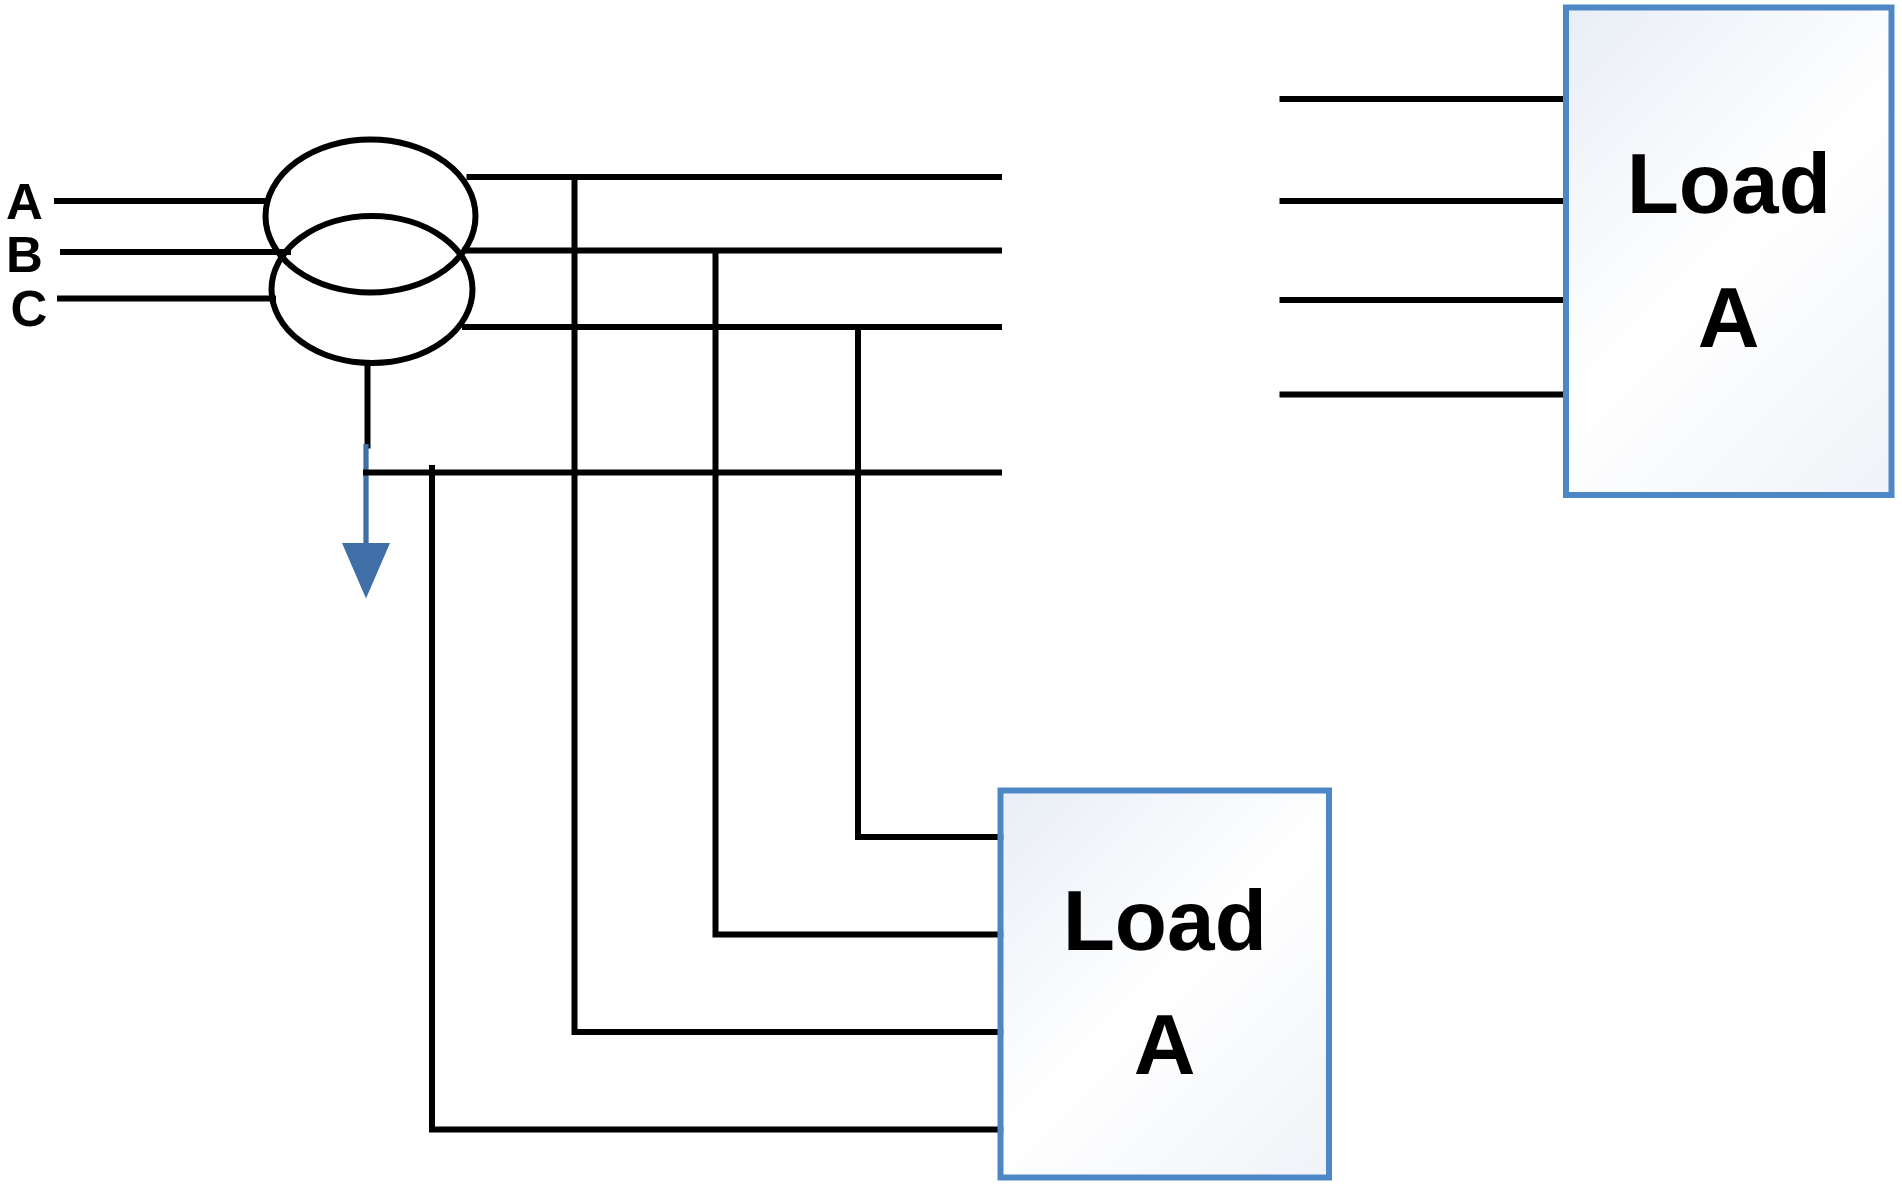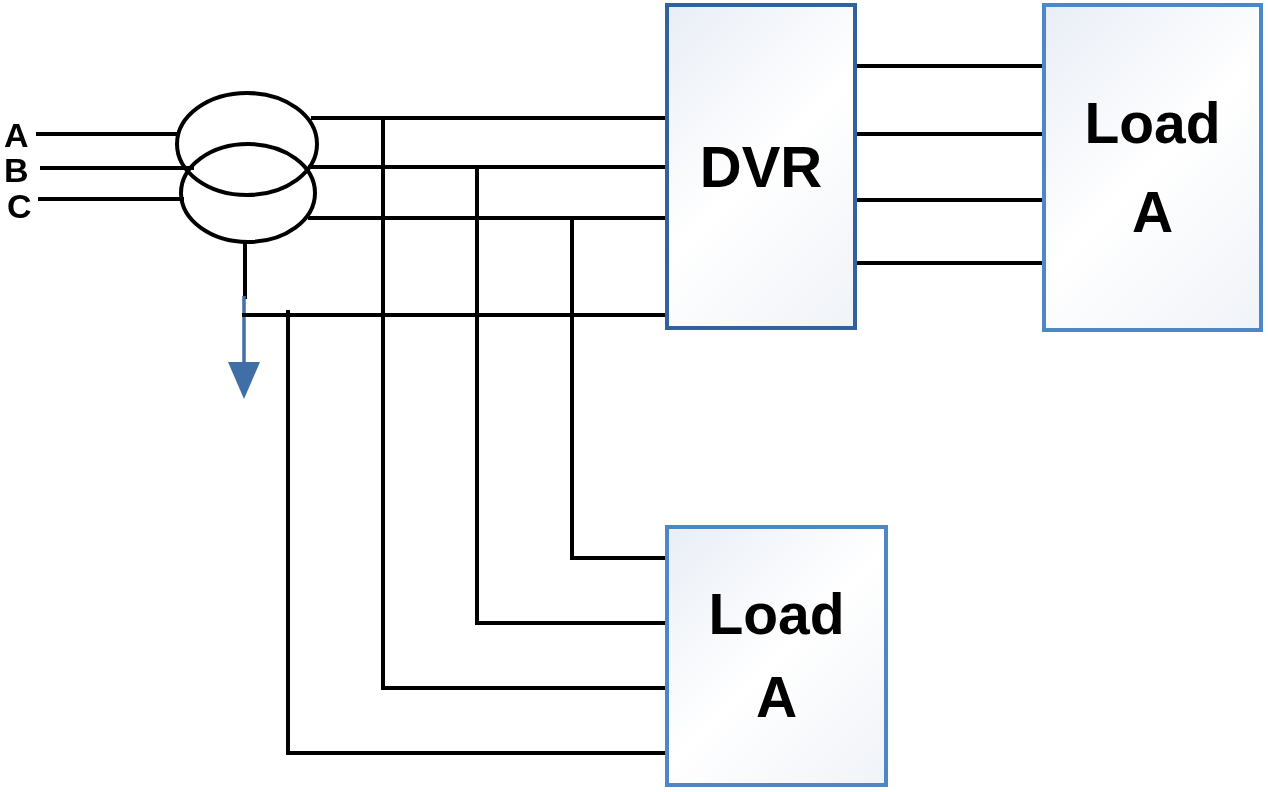--- a/index.html
+++ b/index.html
@@ -118,23 +118,20 @@
     <line class="wire" x1="853" y1="66" x2="1046" y2="66"></line>
     <line class="wire" x1="853" y1="134" x2="1046" y2="134"></line>
     <line class="wire" x1="853" y1="200" x2="1046" y2="200"></line>
     <line class="wire" x1="853" y1="263" x2="1046" y2="263"></line>
   </svg>
 
   <div class="phase-label" style="left:4px; top:118px;">A</div>
   <div class="phase-label" style="left:4px; top:153px;">B</div>
   <div class="phase-label" style="left:7px; top:189px;">C</div>
 
-  <div class="block block-dvr">
-    <span>DVR</span>
-  </div>
 
   <div class="block block-load-right">
     <span>Load</span>
     <span>A</span>
   </div>
 
   <div class="block block-load-bottom">
     <span>Load</span>
     <span>A</span>
   </div>

